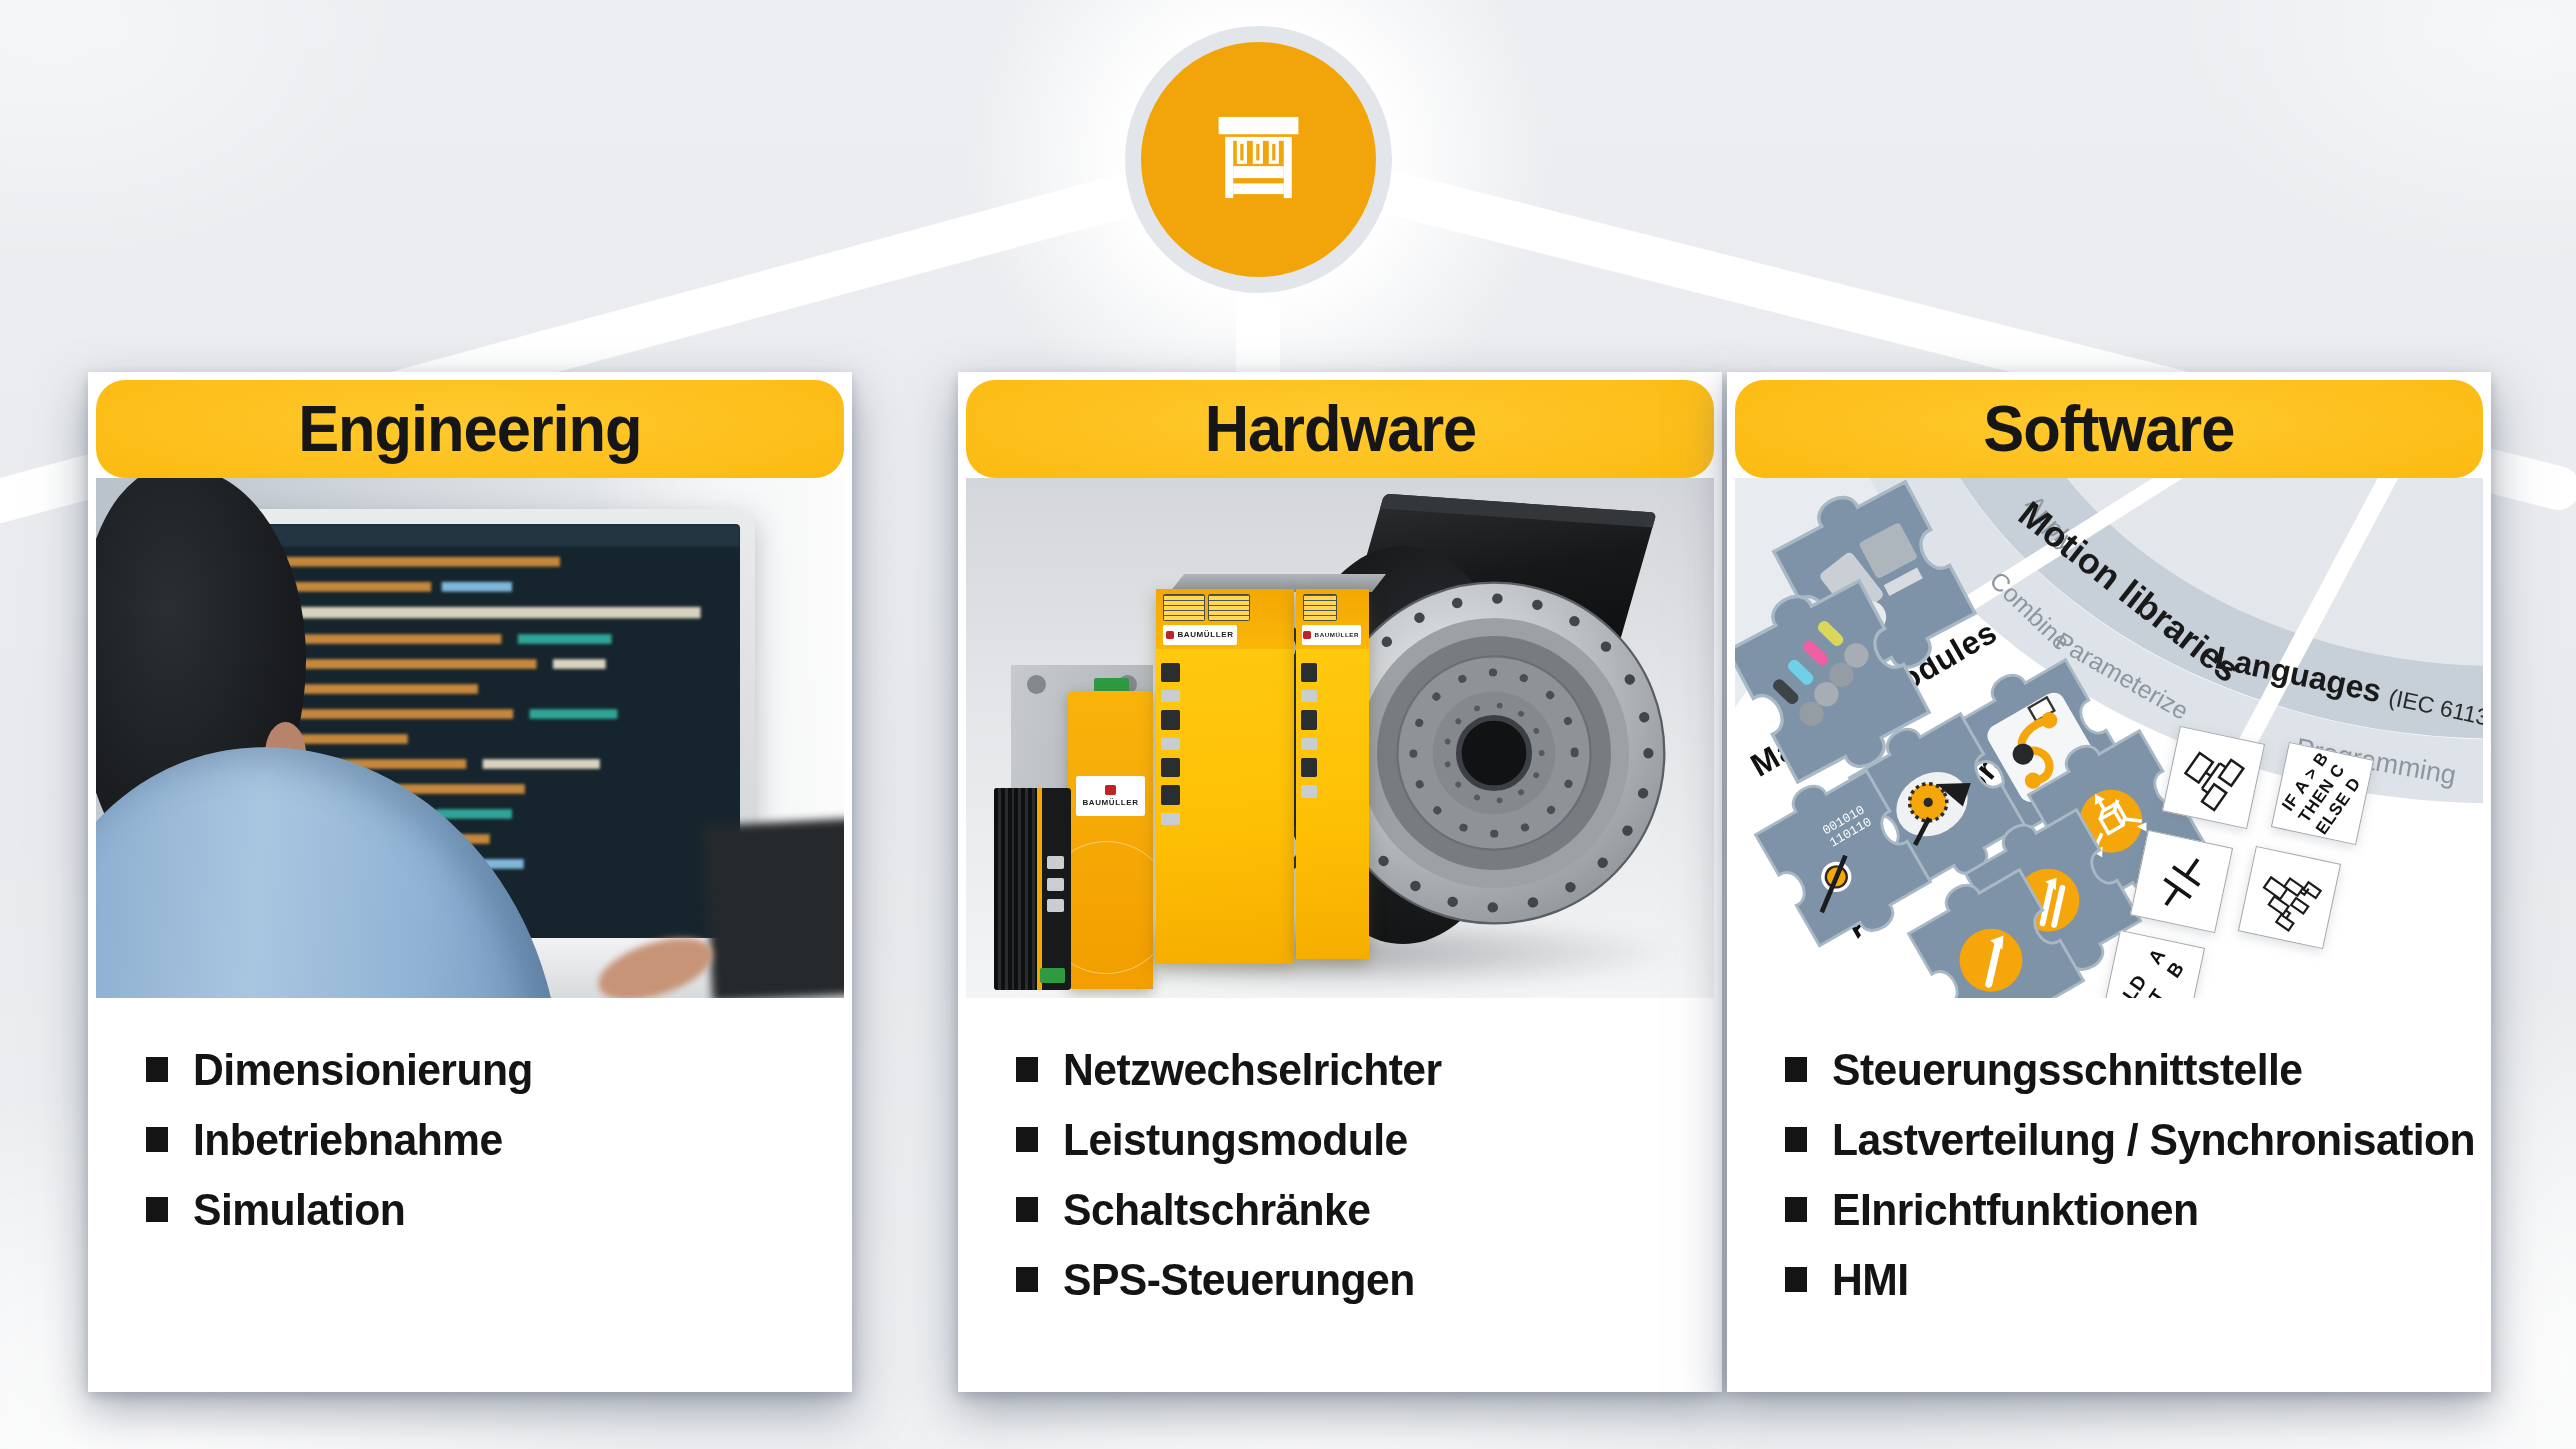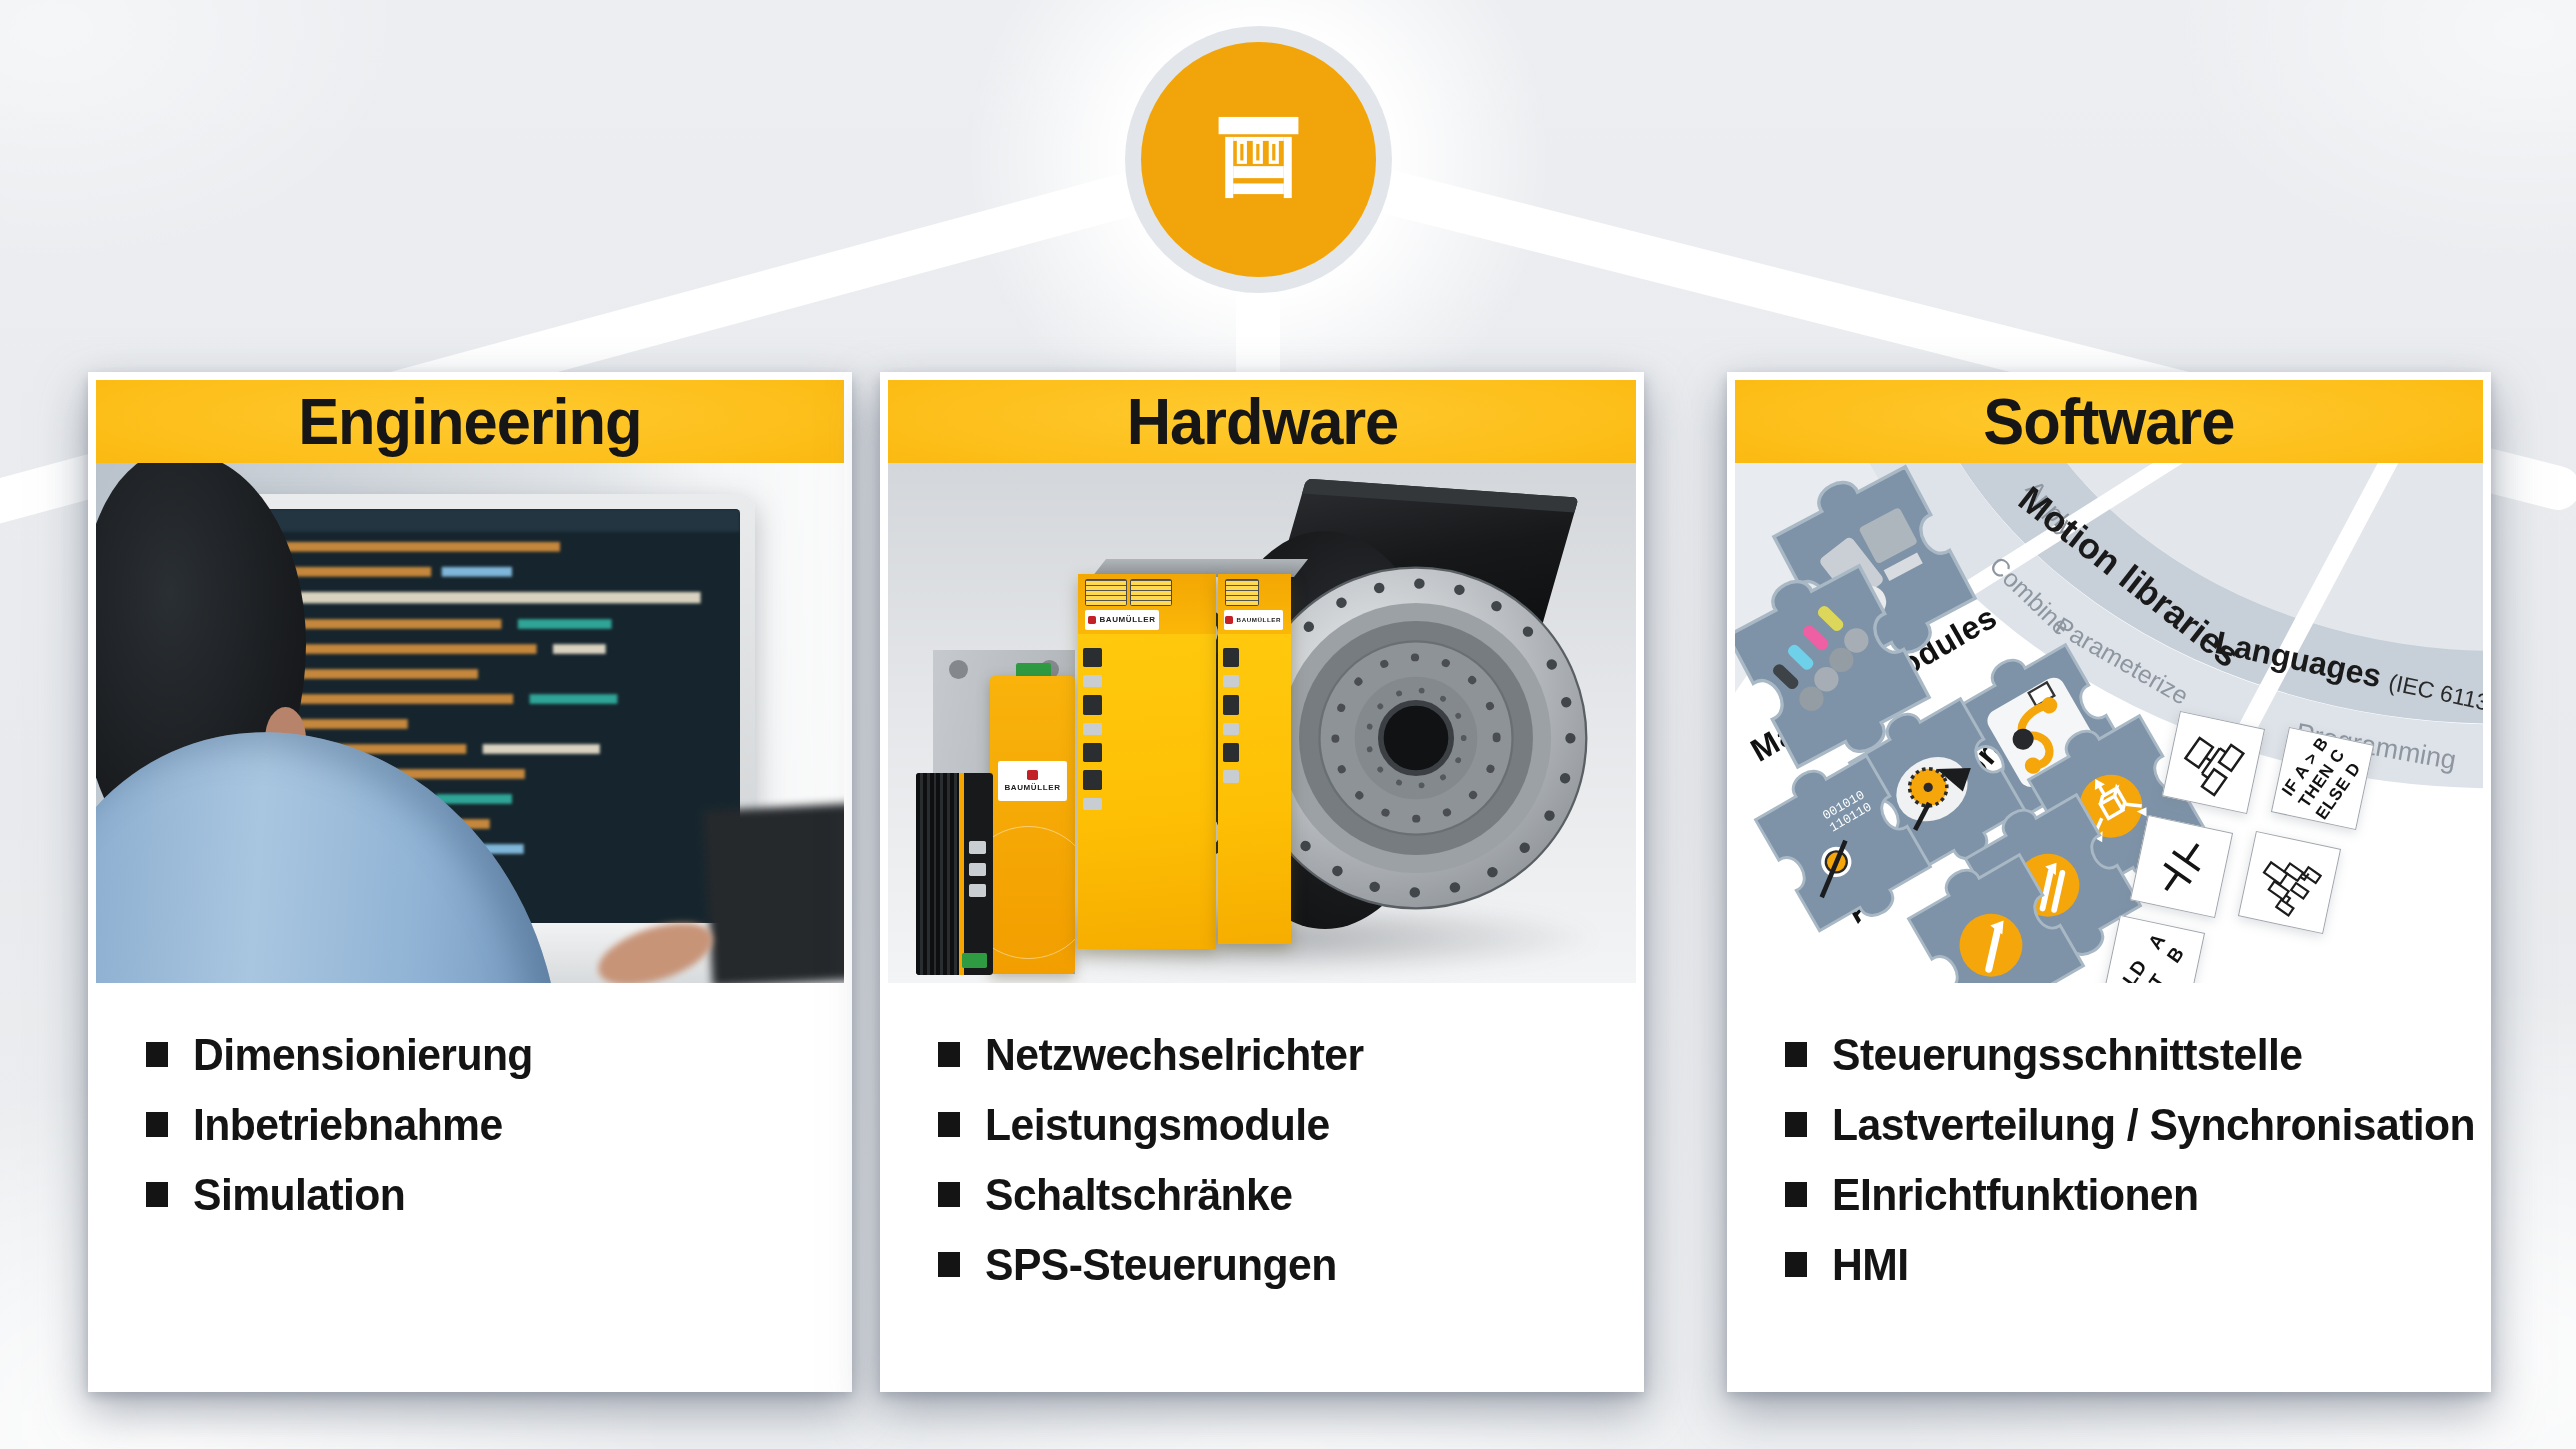--- a/index.html
+++ b/index.html
@@ -24,23 +24,23 @@
   .beam.left{width:1420px;transform:rotate(164.8deg);}
   .beam.mid{width:295px;transform:rotate(90deg);}
   .beam.right{width:1363px;transform:rotate(14.2deg);}
   .hero-ring{position:absolute;left:1258px;top:159px;width:267px;height:267px;margin:-133px 0 0 -133px;
     border-radius:50%;background:#E2E6EB;}
   .hero-circle{position:absolute;inset:16px;border-radius:50%;background:#F2A50A;
     display:flex;align-items:center;justify-content:center;}
   
   .panel{position:absolute;top:372px;width:764px;height:1020px;background:#FFFFFF;padding:8px;box-sizing:border-box;
     box-shadow:0 19.3px 45px rgba(96,106,122,.55), 0 4.5px 11.4px rgba(96,106,122,.35);}
-  #p-eng{left:88px;} #p-hw{left:880px;} #p-sw{left:1727px;}
-  .panel-header{height:83px;display:flex;align-items:center;justify-content:center;
-    background:radial-gradient(140% 190% at 50% 42%, #FFCA2F 0%, #FBB70C 55%, #F6A800 100%);}
+  #p-eng{left:88px;} #p-hw{left:958px;} #p-sw{left:1727px;}
+  .panel-header{height:98px;display:flex;align-items:center;justify-content:center;
+    background:radial-gradient(140% 190% at 50% 42%, #FFCA2F 0%, #FBB70C 55%, #F6A800 100%);border-radius:29px;}
   .panel-header span{font-size:64px;font-weight:700;color:#161616;letter-spacing:-1.1px;transform:scaleX(.96);}
   .panel-image{position:relative;height:520px;overflow:hidden;}
   .panel-list{margin:16px;padding:32px 0 0 34px;list-style:none;}
   .panel-list li{display:flex;align-items:center;height:47px;margin-bottom:23px;}
   .bullet{width:21.6px;height:25px;background:#141414;margin-right:25px;flex:0 0 auto;}
   .itxt{font-size:44px;font-weight:600;color:#141414;letter-spacing:-0.6px;white-space:nowrap;
     transform:scaleX(.97);transform-origin:left center;}
   
   .eng{background:linear-gradient(105deg,#B9C2CB 0%,#D5DADF 38%,#EDEFF1 72%,#E4E7E9 100%);}
   .eng .glare{position:absolute;right:0;top:0;width:34%;height:100%;

